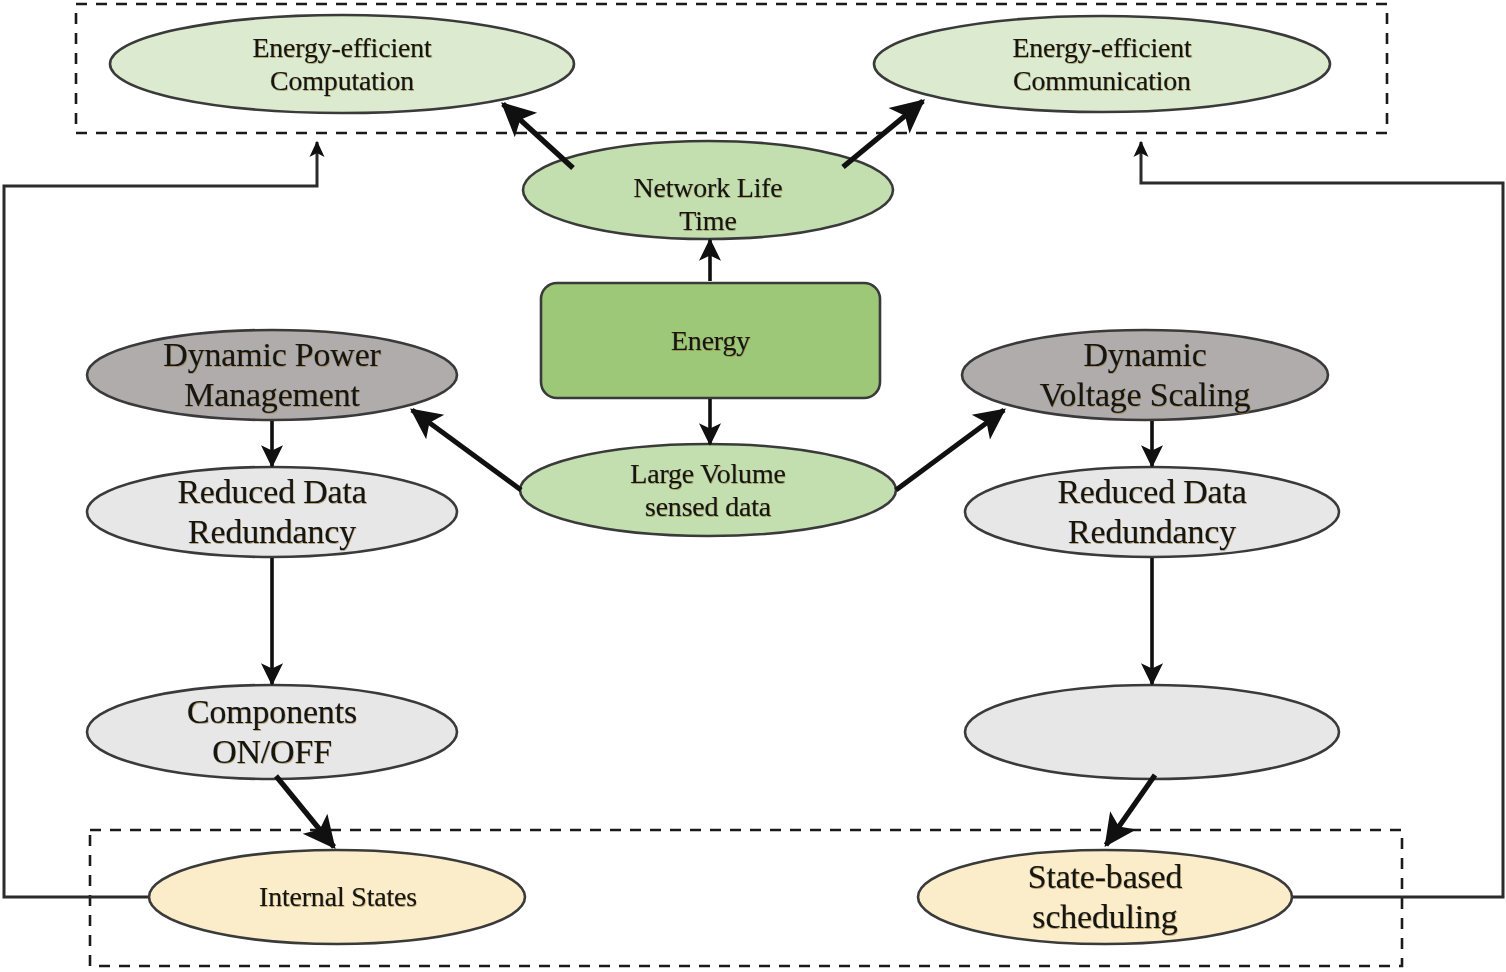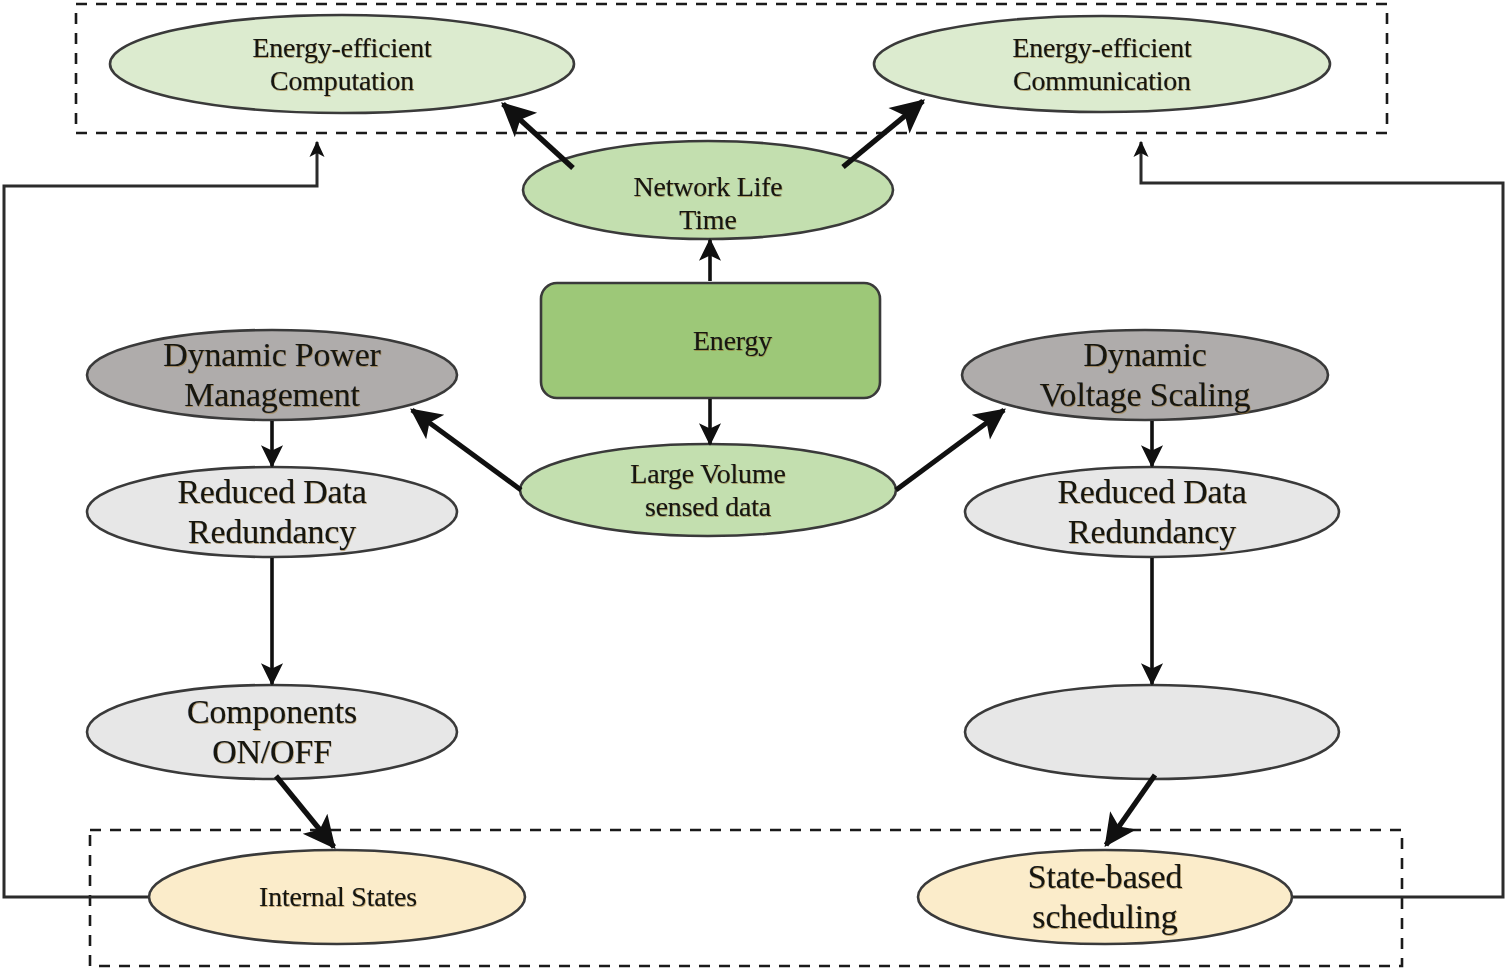--- a/index.html
+++ b/index.html
@@ -151,28 +151,28 @@
     </div>
   </div>
 
   <div class="node-label lbl-28" style="left:874px; top:16px; width:456px; height:96px;">
     <div>
       <div>Energy-efficient</div>
       <div>Communication</div>
     </div>
   </div>
 
-  <div class="node-label lbl-28" style="left:523px; top:154px; width:370px; height:98px;">
+  <div class="node-label lbl-28" style="left:523px; top:139px; width:370px; height:98px;align-items:flex-end;">
     <div>
       <div>Network Life</div>
       <div>Time</div>
     </div>
   </div>
 
-  <div class="node-label lbl-28" style="left:541px; top:283px; width:339px; height:115px;padding-left:22px;">
+  <div class="node-label lbl-28" style="left:541px; top:283px; width:339px; height:115px;">
     <div>Energy</div>
   </div>
 
   <div class="node-label lbl-28" style="left:520px; top:444px; width:376px; height:92px;">
     <div>
       <div>Large Volume</div>
       <div>sensed data</div>
     </div>
   </div>
 

